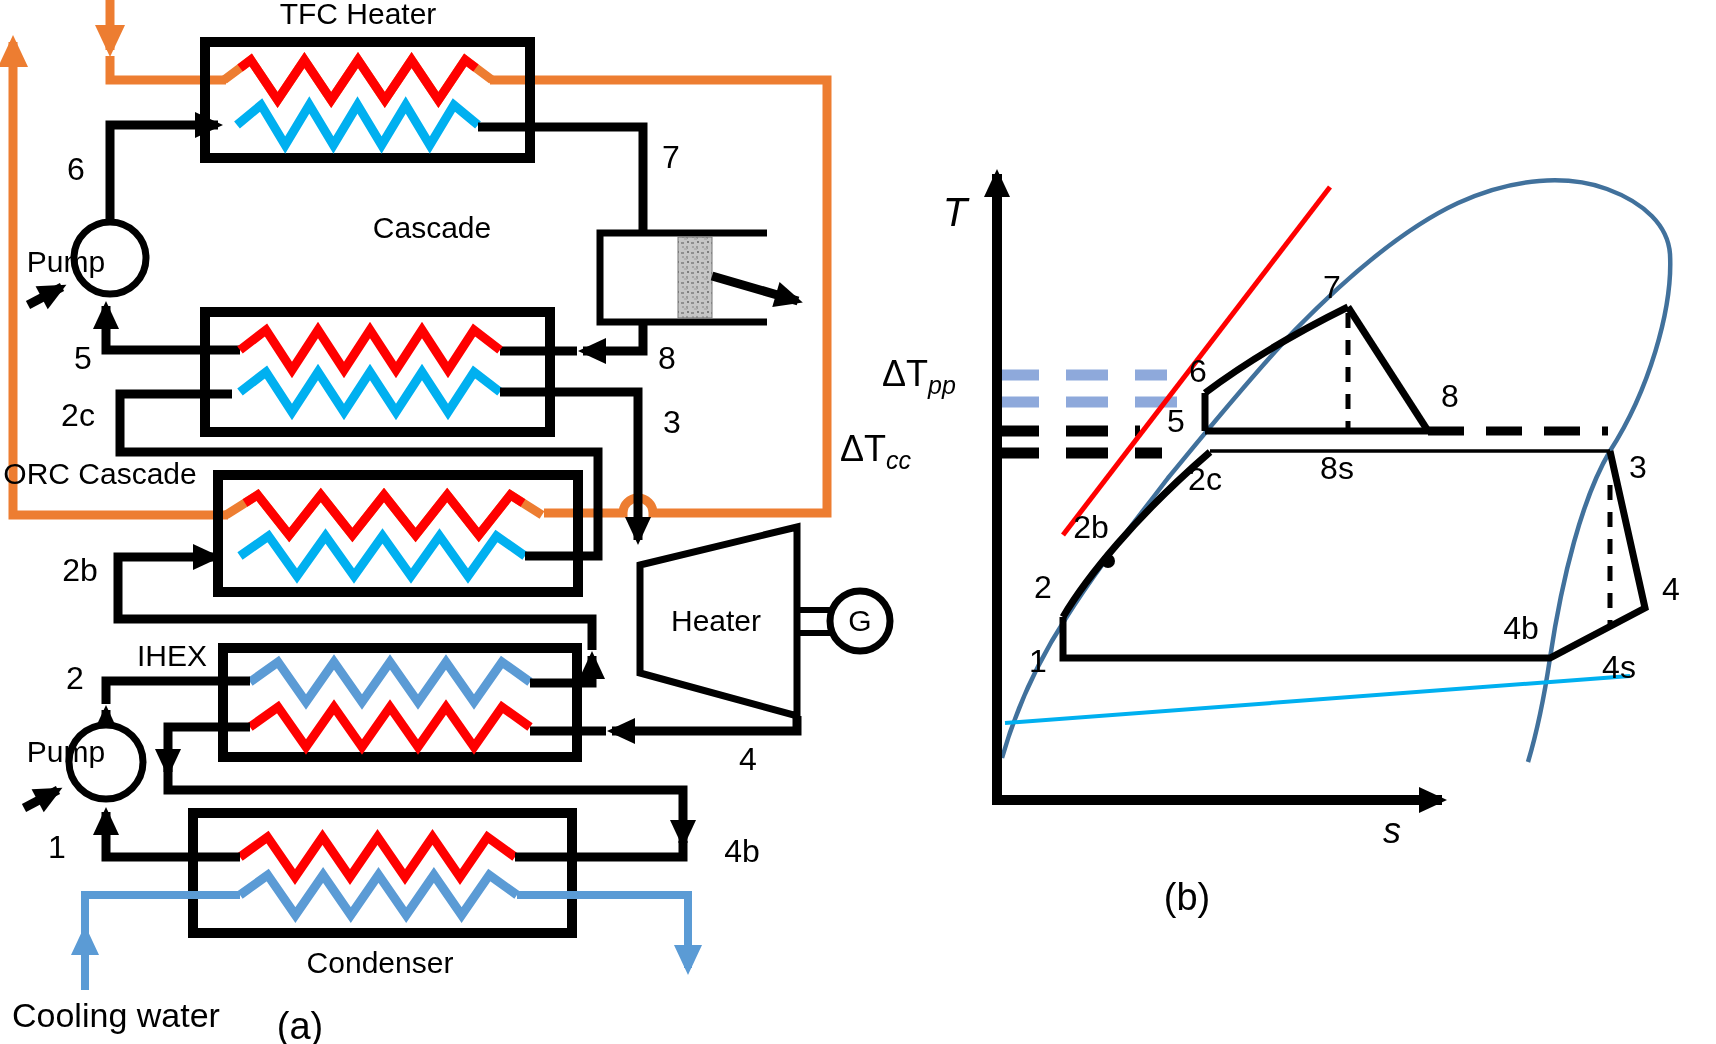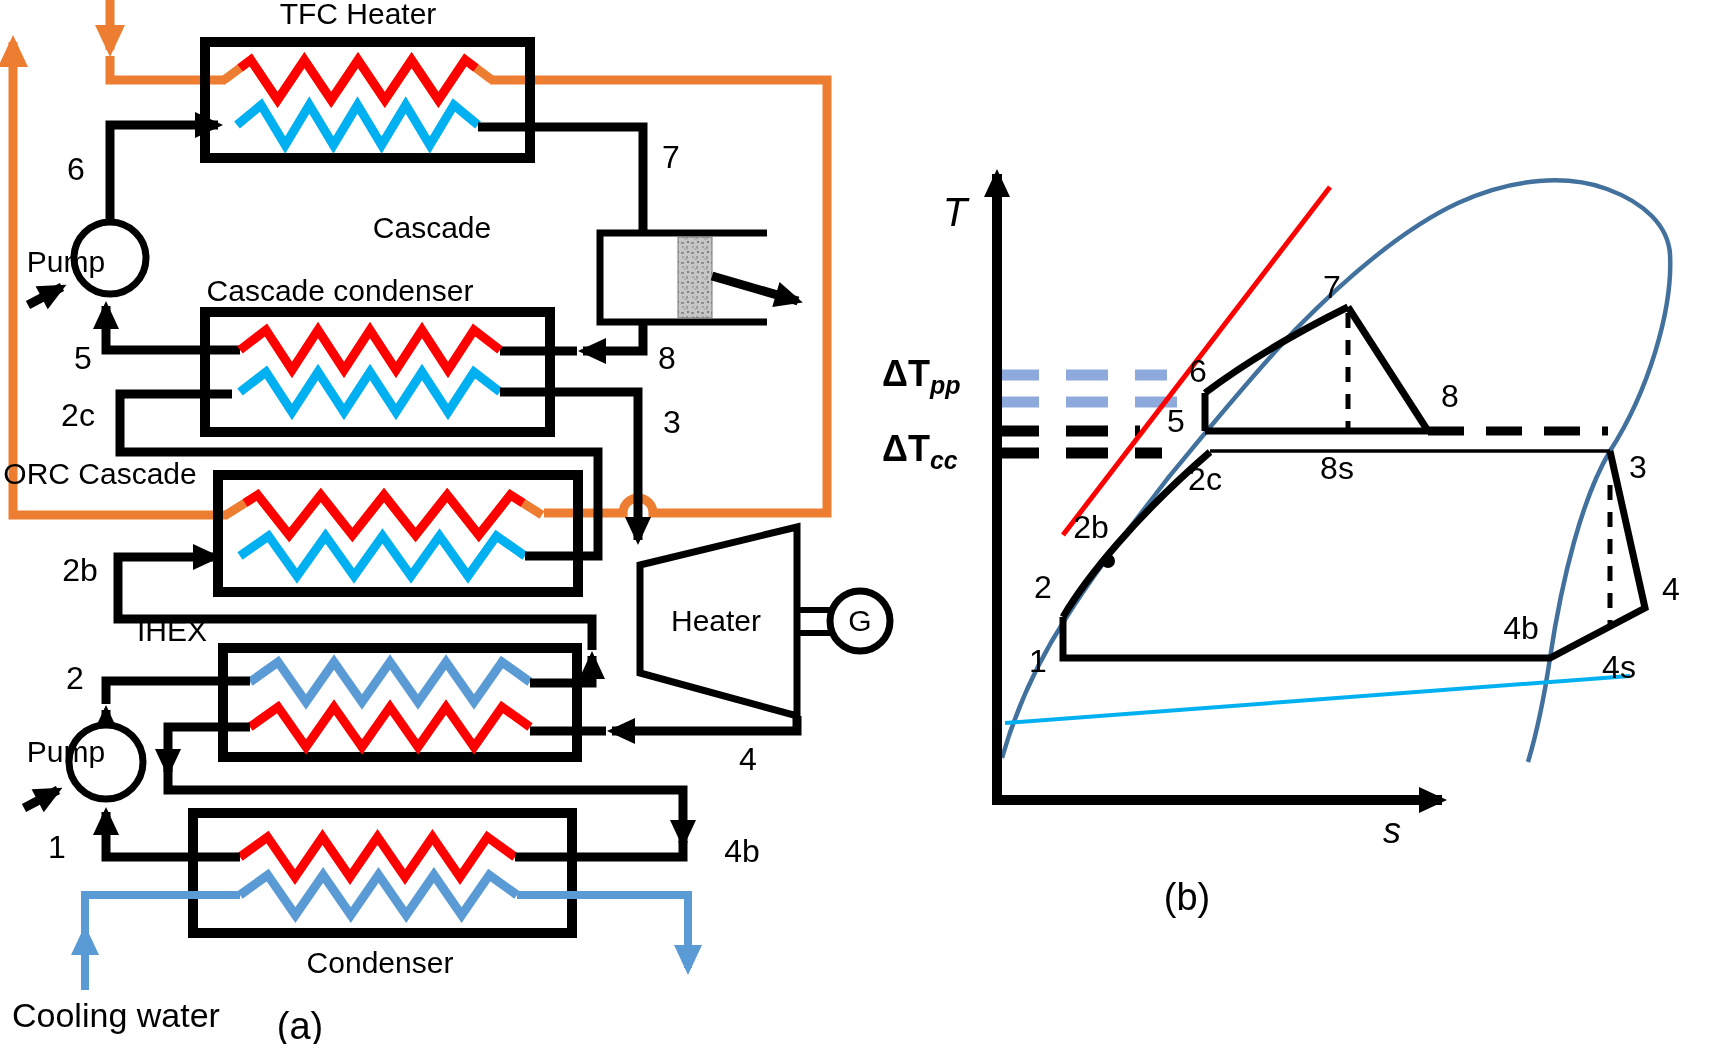--- a/index.html
+++ b/index.html
@@ -15,21 +15,21 @@
   #stage{position:relative;width:1716px;height:1044px;background:#fff;
          font-family:"Liberation Sans",sans-serif;overflow:hidden;}
   #art{position:absolute;left:0;top:0;}
   .lbl{position:absolute;transform:translate(-50%,-50%);font-size:30px;color:#000;
        white-space:nowrap;line-height:1;}
   .num{font-size:32px;}
   .left{transform:translate(0,-50%);}
   .it{font-style:italic;font-size:40px;}
   .sIt{font-style:italic;font-size:36px;}
   .cap{font-size:38px;}
-  .dtl{font-size:36px;font-style:italic;font-weight:bold;}
+  .dtl{font-size:36px;font-style:italic;}
   .dtl .d{font-style:normal;}
   .dtl sub{font-size:25px;}
   .gen{font-size:30px;}
   
   .box{stroke:var(--line_black);stroke-width:10;fill:none;}
   .pipe{stroke:var(--line_black);stroke-width:9;fill:none;}
   .oil{stroke:var(--hot_oil_orange);stroke-width:9;fill:none;}
   .wat{stroke:var(--water_blue);stroke-width:8;fill:none;}
   .zz{stroke-width:9;fill:none;stroke-linejoin:miter;}
   .zz-red{stroke:var(--hot_red);}
@@ -212,43 +212,42 @@
     <path class="axis" d="M997,802 V174" marker-end="url(#mB)"></path>
     <path class="axis" d="M992,800 H1442" marker-end="url(#mB)"></path>
   </g>
 </svg>
 
 <div class="lbl" style="left:358px;top:14px">TFC Heater</div>
 <div class="lbl num" style="left:76px;top:169px">6</div>
 <div class="lbl" style="left:66px;top:262px">Pump</div>
 <div class="lbl" style="left:432px;top:228px">Cascade</div>
 <div class="lbl num" style="left:671px;top:157px">7</div>
-<div class="lbl" style="left:340px;top:291px">Cascade condenser</div>
 <div class="lbl num" style="left:83px;top:358px">5</div>
 <div class="lbl num" style="left:667px;top:358px">8</div>
 <div class="lbl num" style="left:78px;top:415px">2c</div>
 <div class="lbl num" style="left:672px;top:422px">3</div>
 <div class="lbl" style="left:100px;top:474px">ORC Cascade</div>
 <div class="lbl num" style="left:80px;top:570px">2b</div>
-<div class="lbl" style="left:172px;top:631px">IHEX</div>
+<div class="lbl" style="left:172px;top:656px">IHEX</div>
 <div class="lbl num" style="left:75px;top:678px">2</div>
 <div class="lbl" style="left:66px;top:752px">Pump</div>
 <div class="lbl num" style="left:57px;top:847px">1</div>
 <div class="lbl" style="left:716px;top:621px">Heater</div>
 <div class="lbl gen" style="left:860px;top:621px">G</div>
 <div class="lbl num" style="left:748px;top:759px">4</div>
 <div class="lbl num" style="left:742px;top:851px">4b</div>
 <div class="lbl" style="left:380px;top:963px">Condenser</div>
 <div class="lbl left" style="left:12px;top:1015px;font-size:34px">Cooling water</div>
 <div class="lbl cap" style="left:300px;top:1026px">(a)</div>
 
 <div class="lbl it" style="left:955px;top:212px">T</div>
 <div class="lbl sIt" style="left:1392px;top:831px">s</div>
 <div class="lbl left dtl" style="left:882px;top:377px"><span class="d">ΔT</span><sub>pp</sub></div>
-<div class="lbl left dtl" style="left:882px;top:452px"><span class="d">ΔT</span><sub>cc</sub></div>
+<div class="lbl left dtl" style="left:840px;top:452px"><span class="d">ΔT</span><sub>cc</sub></div>
 <div class="lbl num" style="left:1198px;top:371px">6</div>
 <div class="lbl num" style="left:1176px;top:421px">5</div>
 <div class="lbl num" style="left:1332px;top:287px">7</div>
 <div class="lbl num" style="left:1450px;top:396px">8</div>
 <div class="lbl num" style="left:1337px;top:468px">8s</div>
 <div class="lbl num" style="left:1205px;top:479px">2c</div>
 <div class="lbl num" style="left:1091px;top:527px">2b</div>
 <div class="lbl num" style="left:1043px;top:587px">2</div>
 <div class="lbl num" style="left:1038px;top:661px">1</div>
 <div class="lbl num" style="left:1638px;top:467px">3</div>

